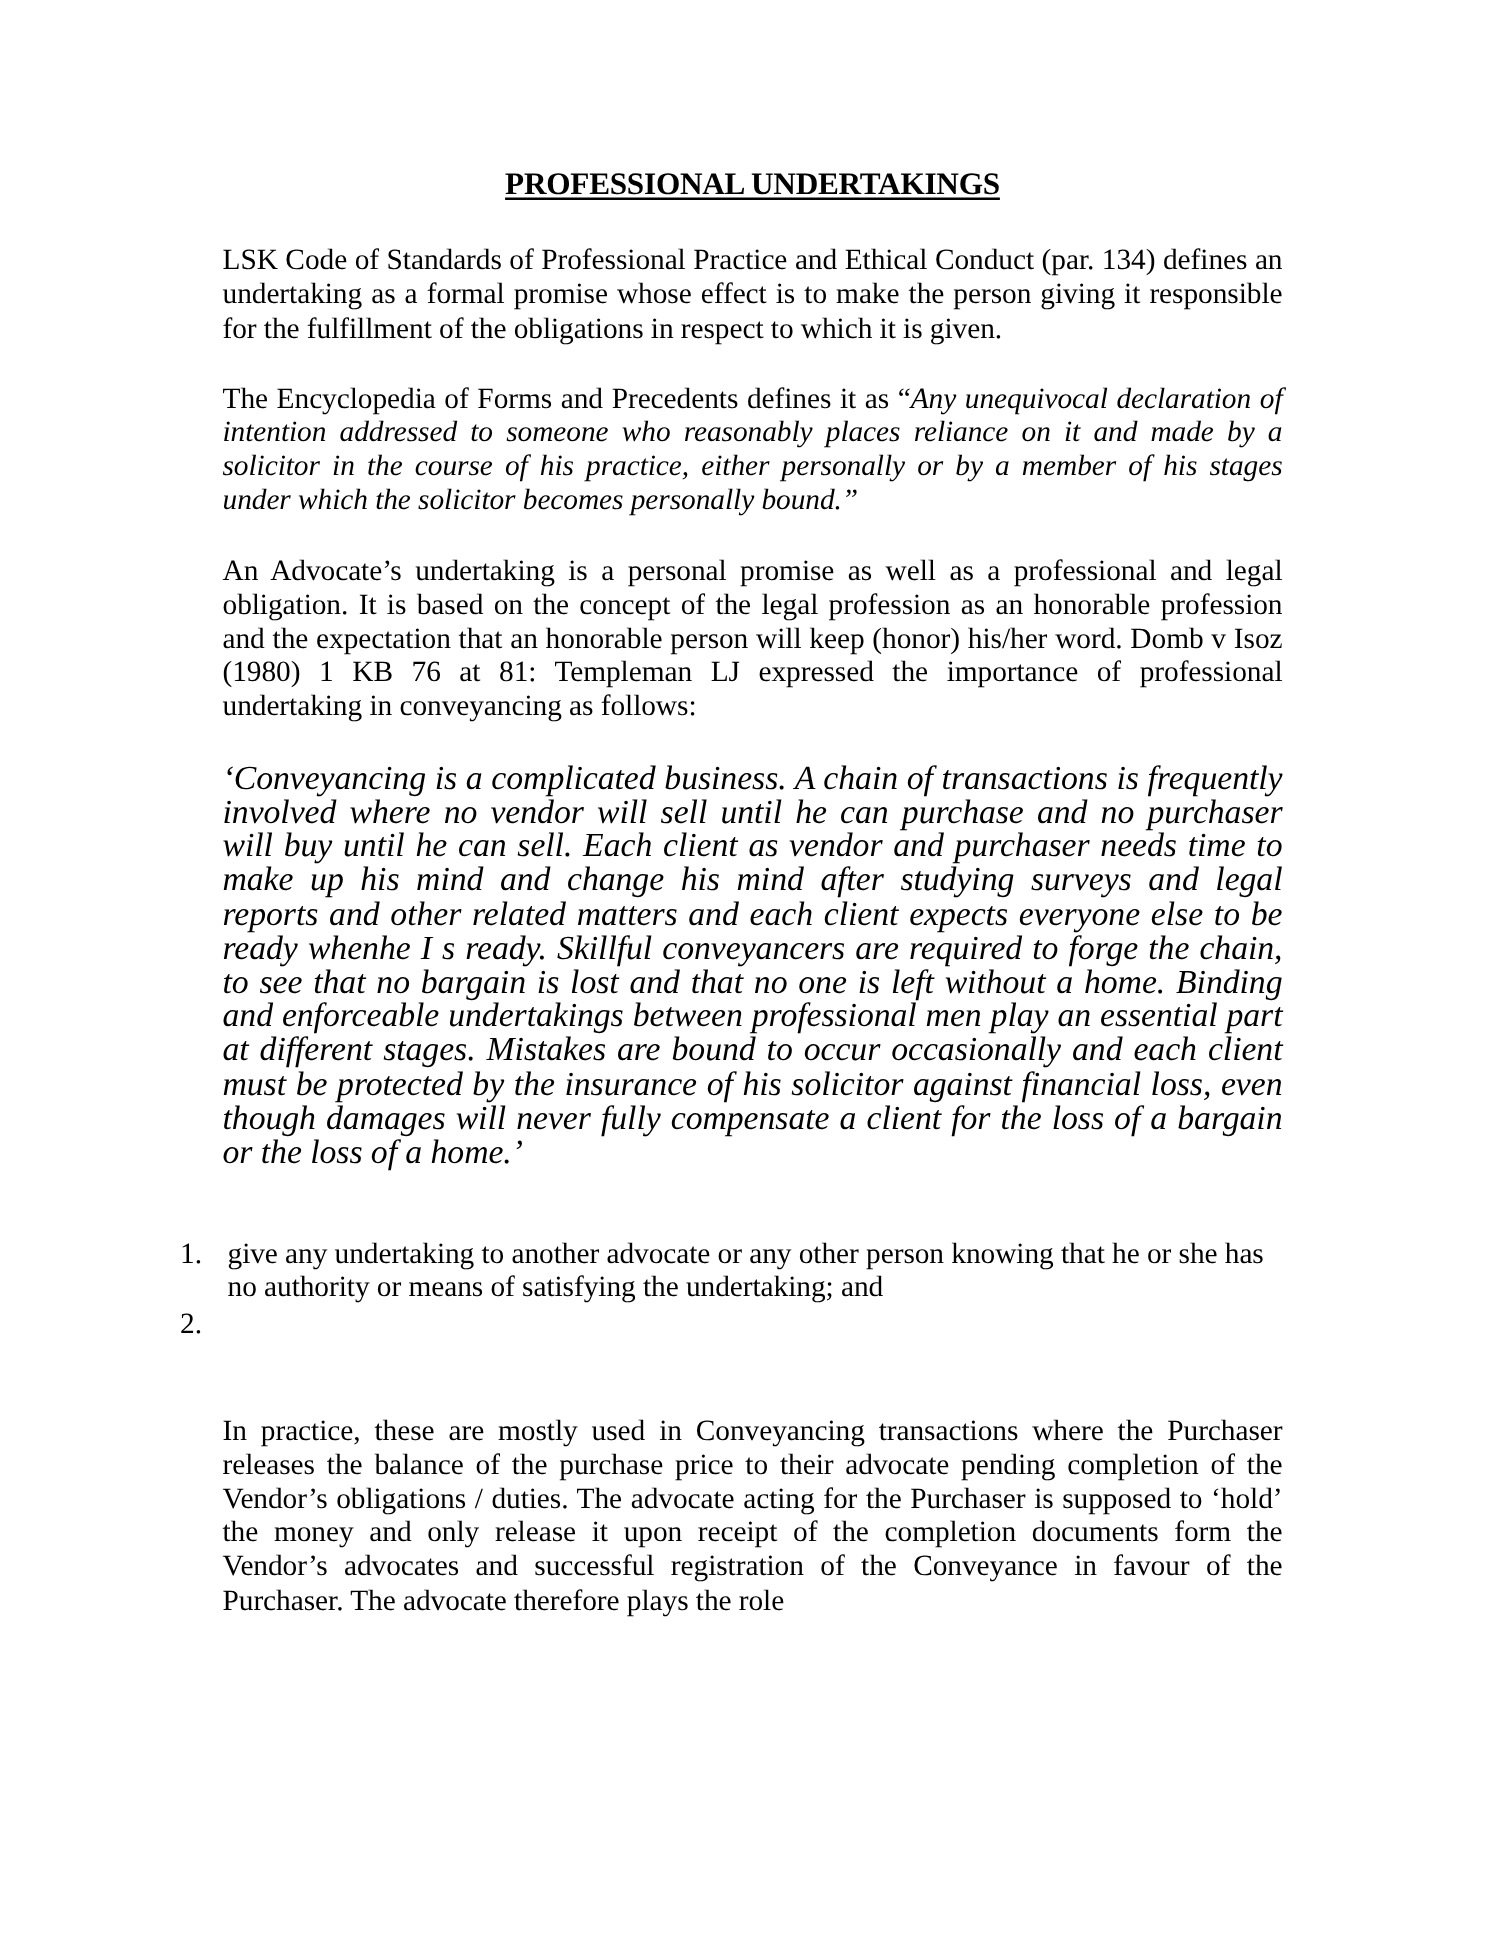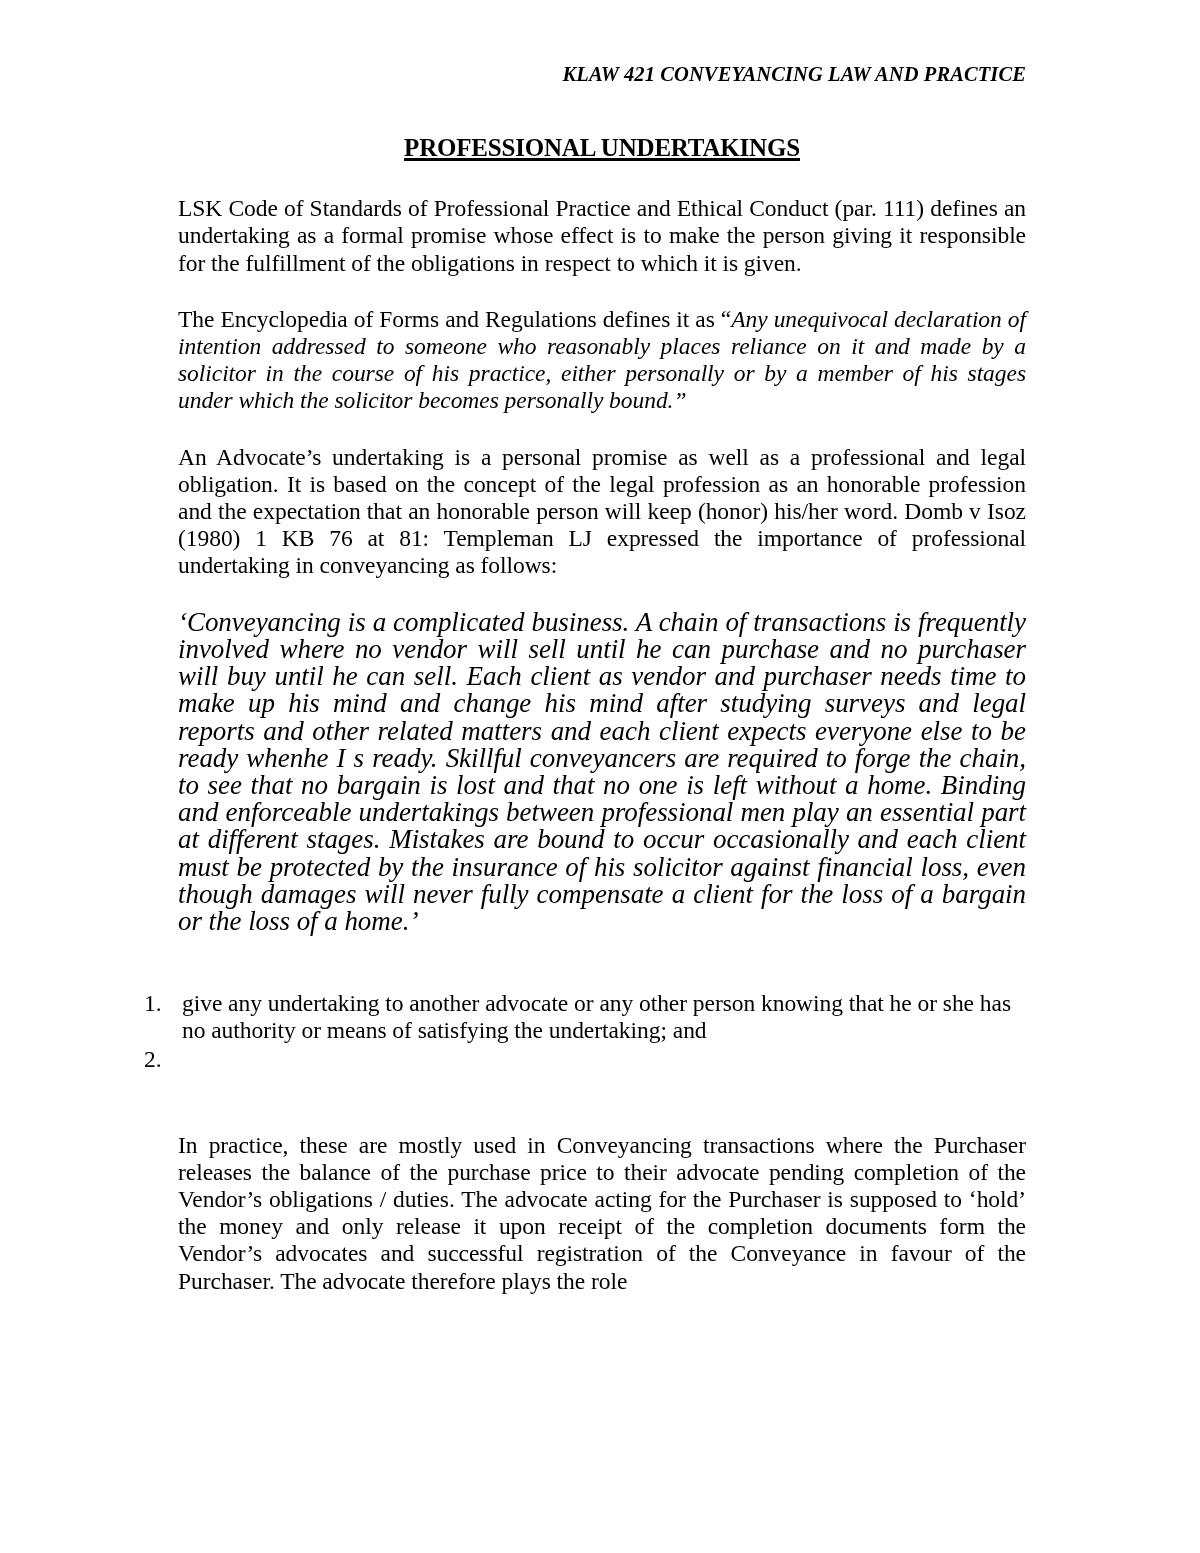--- a/index.html
+++ b/index.html
@@ -50,21 +50,20 @@
   }
 
   h1.doc-title {
     margin: 0 0 32px 0;
     padding: 0;
     text-align: center;
     font-size: 25px;
     font-weight: 700;
     letter-spacing: -0.2px;
     line-height: 1.25;
-    text-decoration: underline;
   }
   h1.doc-title span.t {
     text-decoration: underline;
     text-underline-offset: 3px;
     text-decoration-thickness: 2px;
   }
 
   p.para {
     margin: 0 0 29px 0;
     padding: 0;
@@ -118,29 +117,28 @@
   }
 
   .gap-sm { height: 26px; }
   .gap-lg { height: 58px; }
 </style>
 </head>
 <body>
 
 <div class="page">
 
-  <div class="doc-header">KLAW 421 CONVEYANCING LAW AND PRACTICE</div>
 
   <div class="content">
 
     <h1 class="doc-title"><span class="t">PROFESSIONAL UNDERTAKINGS</span></h1>
 
-    <p class="para">LSK Code of Standards of Professional Practice and Ethical Conduct (par. 111) defines an undertaking as a formal promise whose effect is to make the person giving it responsible for the fulfillment of the obligations in respect to which it is given.</p>
+    <p class="para">LSK Code of Standards of Professional Practice and Ethical Conduct (par. 134) defines an undertaking as a formal promise whose effect is to make the person giving it responsible for the fulfillment of the obligations in respect to which it is given.</p>
 
-    <p class="para"><span>The Encyclopedia of Forms and Regulations defines it as “</span><span class="it">Any unequivocal declaration of intention addressed to someone who reasonably places reliance on it and made by a solicitor in the course of his practice, either personally or by a member of his stages under which the solicitor becomes personally bound.”</span></p>
+    <p class="para"><span>The Encyclopedia of Forms and Precedents defines it as “</span><span class="it">Any unequivocal declaration of intention addressed to someone who reasonably places reliance on it and made by a solicitor in the course of his practice, either personally or by a member of his stages under which the solicitor becomes personally bound.”</span></p>
 
     <p class="para">An Advocate’s undertaking is a personal promise as well as a professional and legal obligation. It is based on the concept of the legal profession as an honorable profession and the expectation that an honorable person will keep (honor) his/her word. Domb v Isoz (1980) 1 KB 76 at 81: Templeman LJ expressed the importance of professional undertaking in conveyancing as follows:</p>
 
     <p class="blockquote">‘Conveyancing is a complicated business. A chain of transactions is frequently involved where no vendor will sell until he can purchase and no purchaser will buy until he can sell. Each client as vendor and purchaser needs time to make up his mind and change his mind after studying surveys and legal reports and other related matters and each client expects everyone else to be ready whenhe I s ready. Skillful conveyancers are required to forge the chain, to see that no bargain is lost and that no one is left without a home. Binding and enforceable undertakings between professional men play an essential part at different stages. Mistakes are bound to occur occasionally and each client must be protected by the insurance of his solicitor against financial loss, even though damages will never fully compensate a client for the loss of a bargain or the loss of a home.’</p>
 
 
     <div class="gap-sm"></div>
 
     <div class="list-wrap">
       <ol class="num-list">

